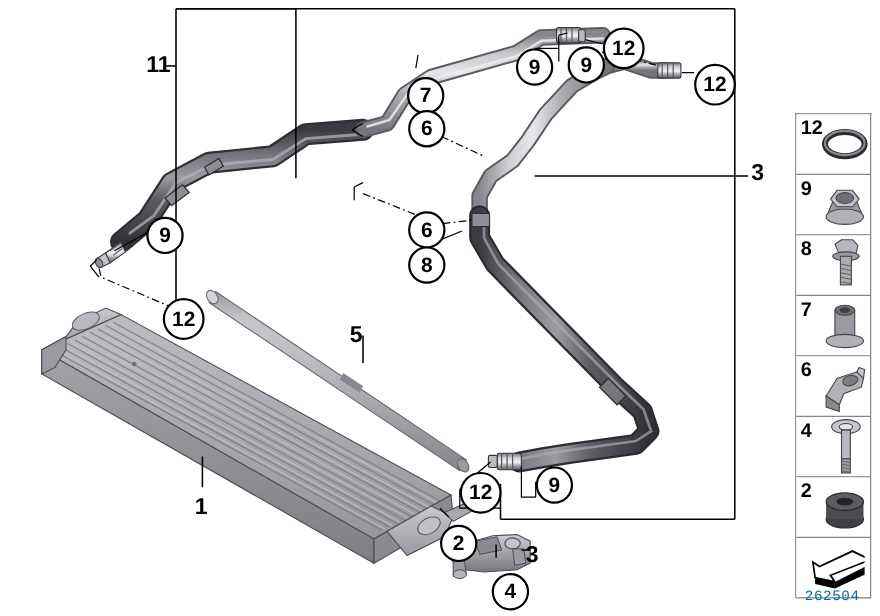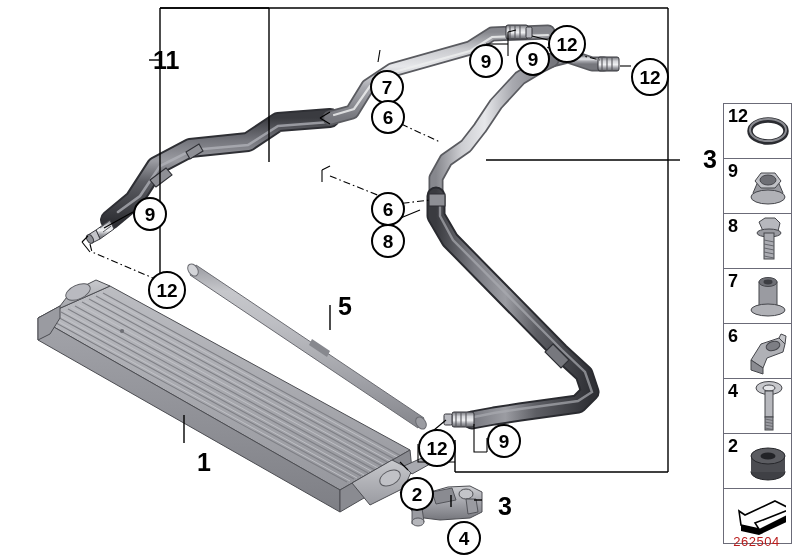--- a/index.html
+++ b/index.html
@@ -15,42 +15,42 @@
   .bubble{
     position:absolute;border:2.2px solid #000;border-radius:50%;
     background:#fff;display:flex;align-items:center;justify-content:center;
     font-weight:bold;line-height:1;z-index:40;
   }
   .b-sm{width:30px;height:30px;font-size:19px;}
   .b-md{width:34px;height:34px;font-size:19px;}
 
   
   .plain{
-    position:absolute;font-weight:bold;font-size:25px;line-height:1;z-index:40;
-    color:#000;white-space:nowrap;margin-left:20px;
+    position:absolute;font-weight:bold;font-size:21px;line-height:1;z-index:40;
+    color:#000;white-space:nowrap;
   }
 
   
   #legend{
     position:absolute;left:723px;top:103px;width:67px;
     border:1px solid #6b6b78;border-bottom:none;background:#fff;z-index:30;
   }
   .lrow{
     position:relative;height:54px;border-bottom:1px solid #6b6b78;
     overflow:hidden;background:#fff;
   }
   .lrow.arrowrow{height:54px;}
   .lnum{
     position:absolute;left:4px;top:3px;font-size:18px;font-weight:bold;
     line-height:1;z-index:3;
   }
   .lart{position:absolute;right:2px;top:0;width:44px;height:54px;}
   #partnum{
     position:absolute;left:723px;top:534px;width:67px;text-align:center;
-    font-size:13px;color:#b91c1c;letter-spacing:.5px;z-index:30;
+    font-size:13px;color:#0369a1;letter-spacing:.5px;z-index:30;font-family:Liberation Mono, monospace;
   }
 </style>
 </head>
 <body>
 
 <div id="stage">
 
   <svg class="layer" viewBox="0 0 800 560">
     <defs>
 

